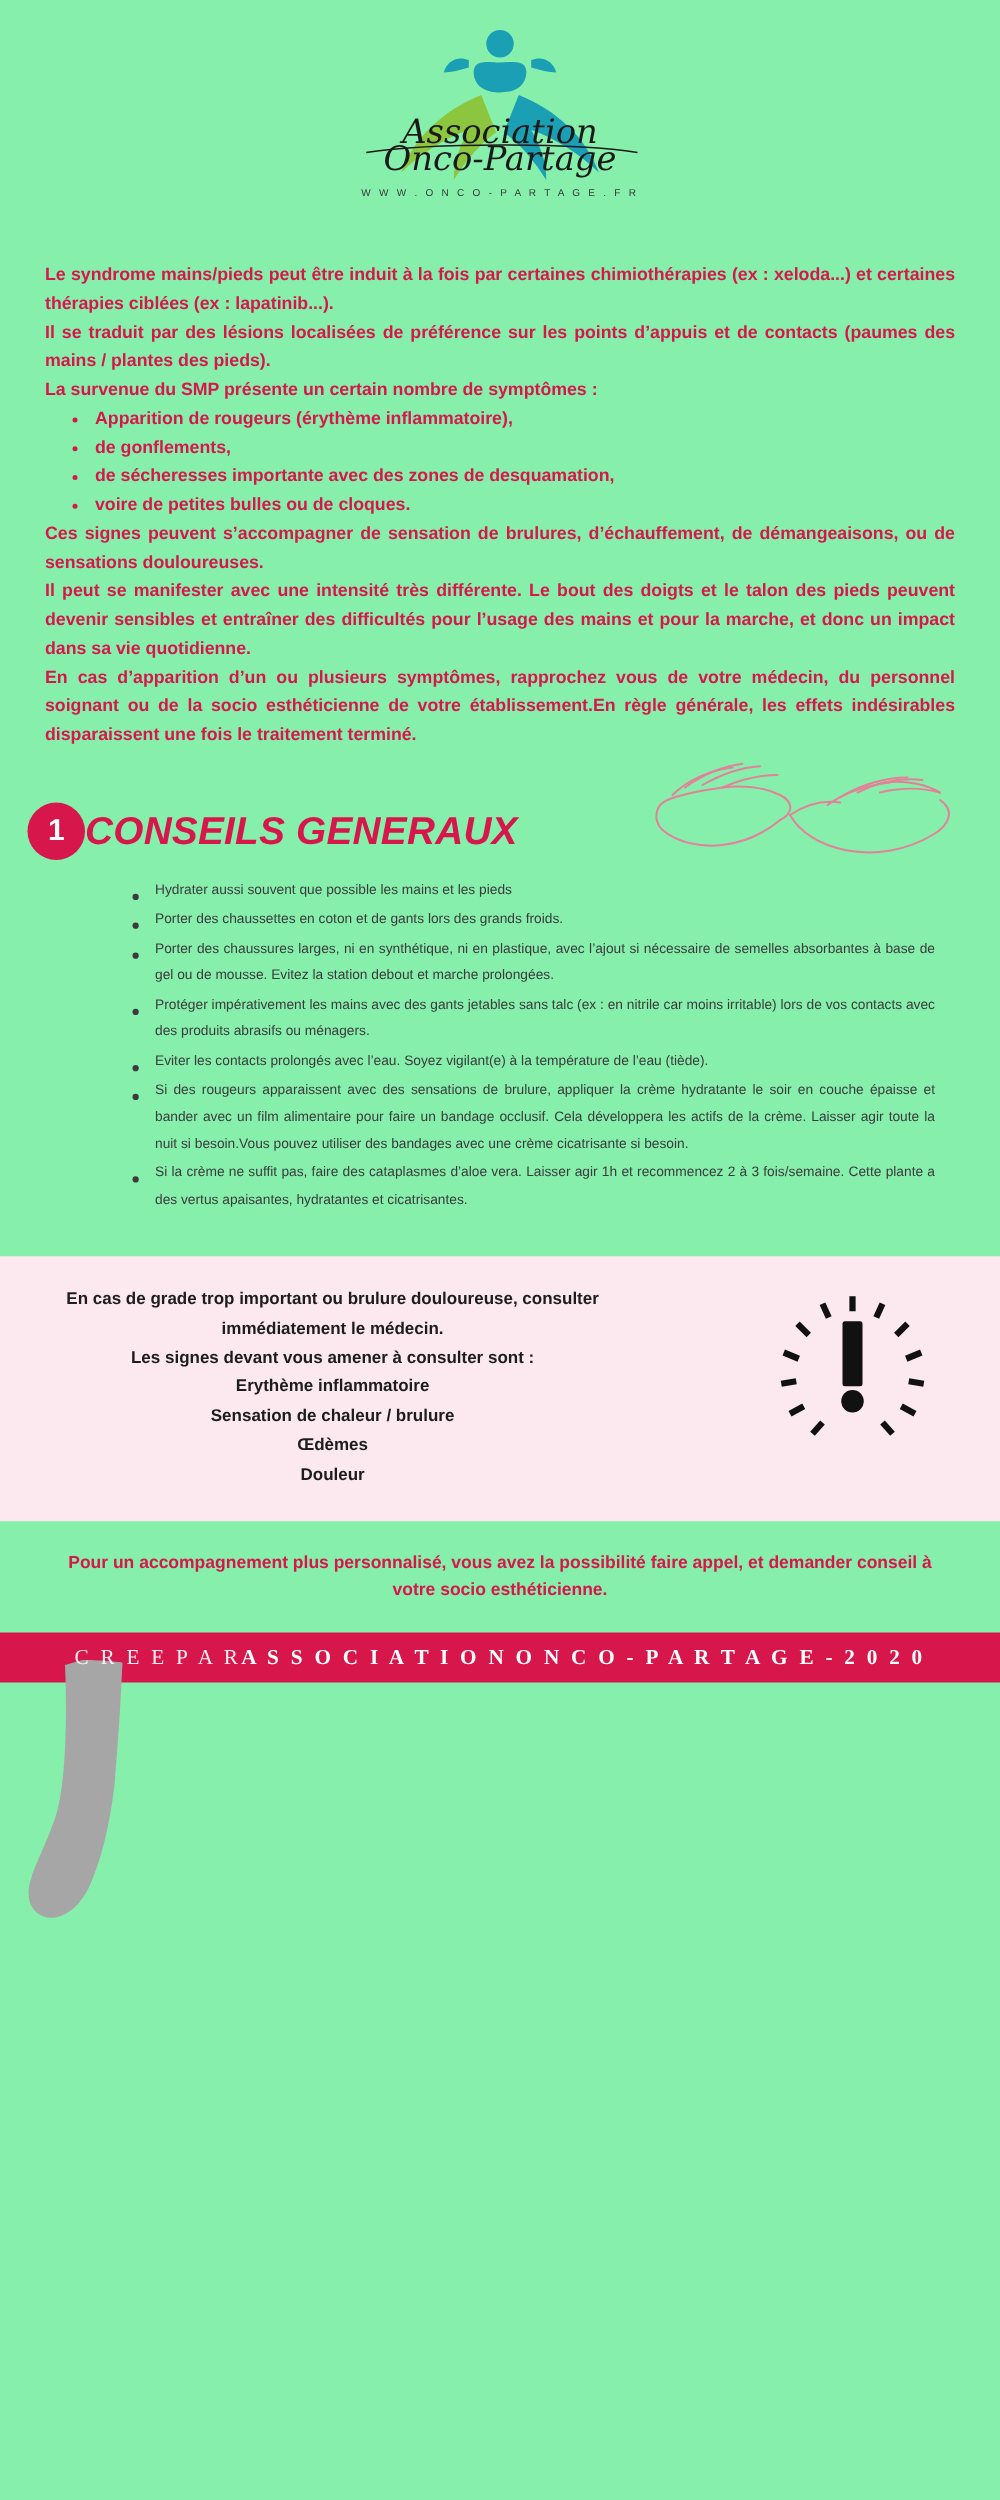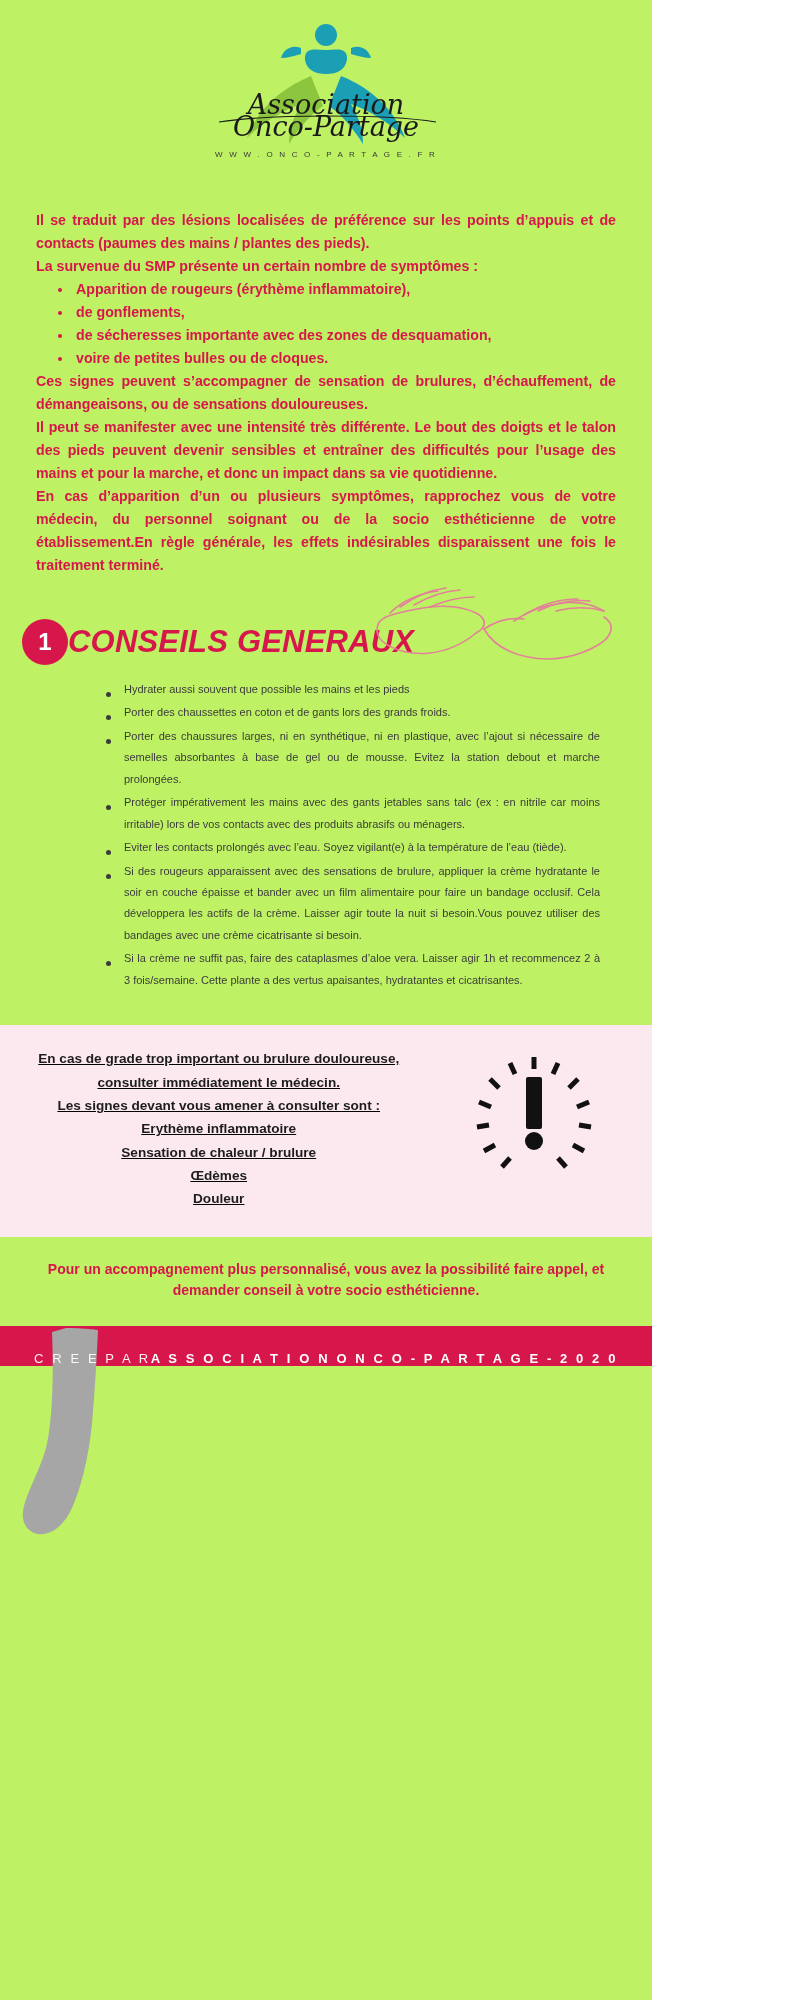--- a/index.html
+++ b/index.html
@@ -2,24 +2,24 @@
 <html><head>
 <meta charset="utf-8">
 <style>
   html,body{margin:0;padding:0;}
   body{
     width:800px;
     background:#ffffff;
     font-family:"Liberation Sans", sans-serif;
   }
   .page{
-    width:652px;
+    width:800px;
     min-height:2000px;
     position:relative;
-    background:#bef264;
+    background:#86efac;
     overflow:hidden;
   }
 
   
   .logo-wrap{
     padding-top:18px;
     display:flex;
     justify-content:center;
     align-items:center;
   }
@@ -154,21 +154,20 @@
   }
 
   
   .warning{
     margin-top:34px;
     background:#fbe9ef;
     padding:22px 28px 26px 28px;
     position:relative;
     min-height:150px;
     box-sizing:border-box;
-    text-decoration:underline;
   }
   .warning-text{
     width:64%;
     text-align:center;
     color:#1d1d1d;
     font-size:13.6px;
     font-weight:bold;
     line-height:1.72;
   }
   .warning-text p{margin:0;}
@@ -189,25 +188,26 @@
     font-weight:bold;
     line-height:1.55;
   }
 
   
   .footer{
     margin-top:24px;
     background:#d7174b;
     height:40px;
     display:flex;
-    align-items:flex-end;
+    align-items:center;
     justify-content:center;
     color:#ffffff;
-    font-size:13px;
+    font-size:17px;
     letter-spacing:2.6px;
+    font-family:Liberation Serif, serif;
   }
   .footer .light{font-weight:normal;opacity:.92;}
   .footer .bold{font-weight:bold;}
 </style>
 </head>
 <body>
 
 <div class="page">
 
   <div class="logo-wrap">
@@ -227,20 +227,21 @@
         <text x="165" y="96" text-anchor="middle" font-family="DejaVu Serif, serif" font-style="italic" font-size="27" fill="#1a1a1a">Association</text>
         <text x="165" y="118" text-anchor="middle" font-family="DejaVu Serif, serif" font-style="italic" font-size="27" fill="#1a1a1a">Onco-Partage</text>
         <path d="M58 104 C110 96 225 96 275 104" stroke="#1a1a1a" stroke-width="1.1" fill="none"></path>
       </svg>
       <div class="logo-url">W W W . O N C O - P A R T A G E . F R</div>
     </div>
   </div>
 
 
   <div class="intro">
+    <p>Le syndrome mains/pieds peut être induit à la fois par certaines chimiothérapies (ex : xeloda...) et certaines thérapies ciblées (ex : lapatinib...).</p>
     <p>Il se traduit par des lésions localisées de préférence sur les points d’appuis et de contacts (paumes des mains / plantes des pieds).</p>
     <p>La survenue du SMP présente un certain nombre de symptômes :</p>
     <ul>
       <li>Apparition de rougeurs (érythème inflammatoire),</li>
       <li>de gonflements,</li>
       <li>de sécheresses importante avec des zones de desquamation,</li>
       <li>voire de petites bulles ou de cloques.</li>
     </ul>
     <p>Ces signes peuvent s’accompagner de sensation de brulures, d’échauffement, de démangeaisons, ou de sensations douloureuses.</p>
     <p>Il peut se manifester avec une intensité très différente. Le bout des doigts et le talon des pieds peuvent devenir sensibles et entraîner des difficultés pour l’usage des mains et pour la marche, et donc un impact dans sa vie quotidienne.</p>

